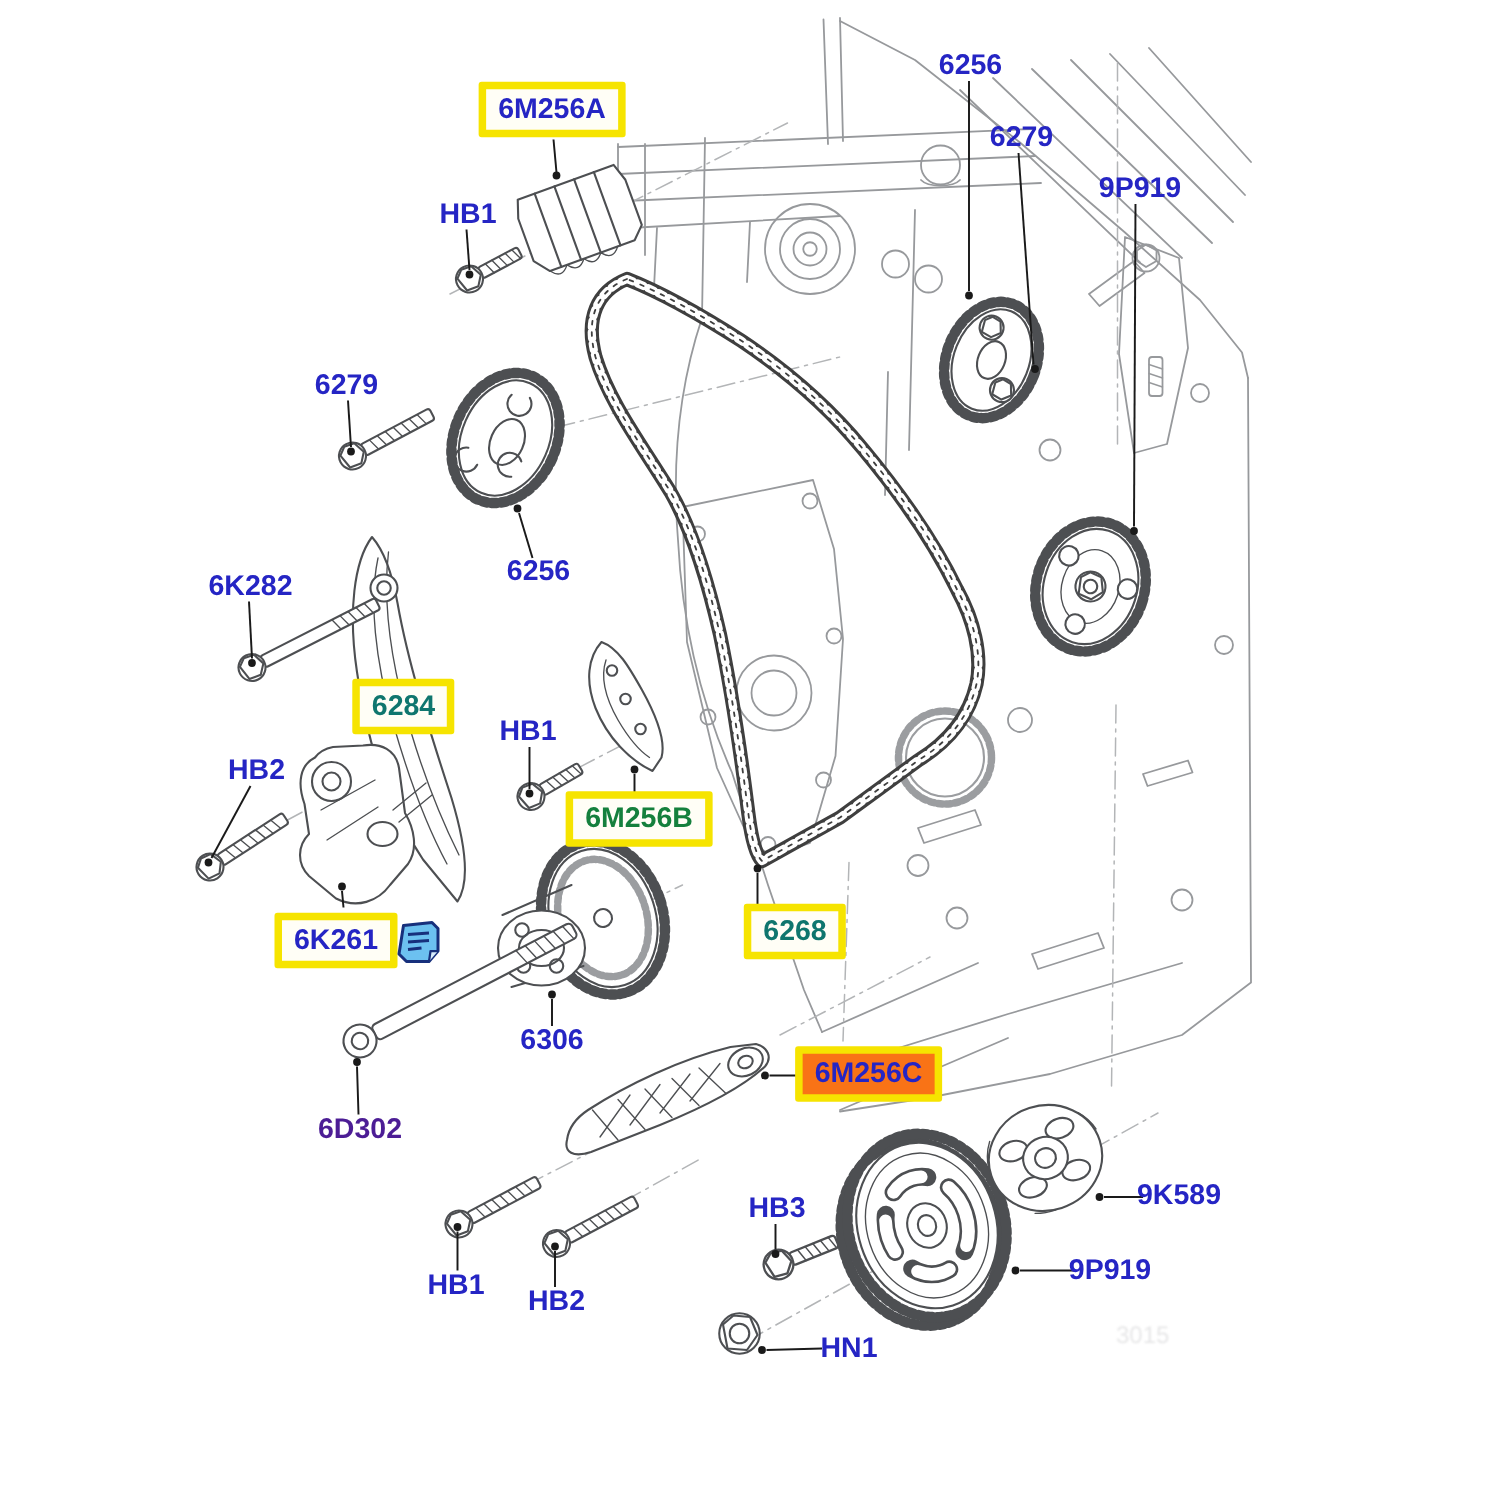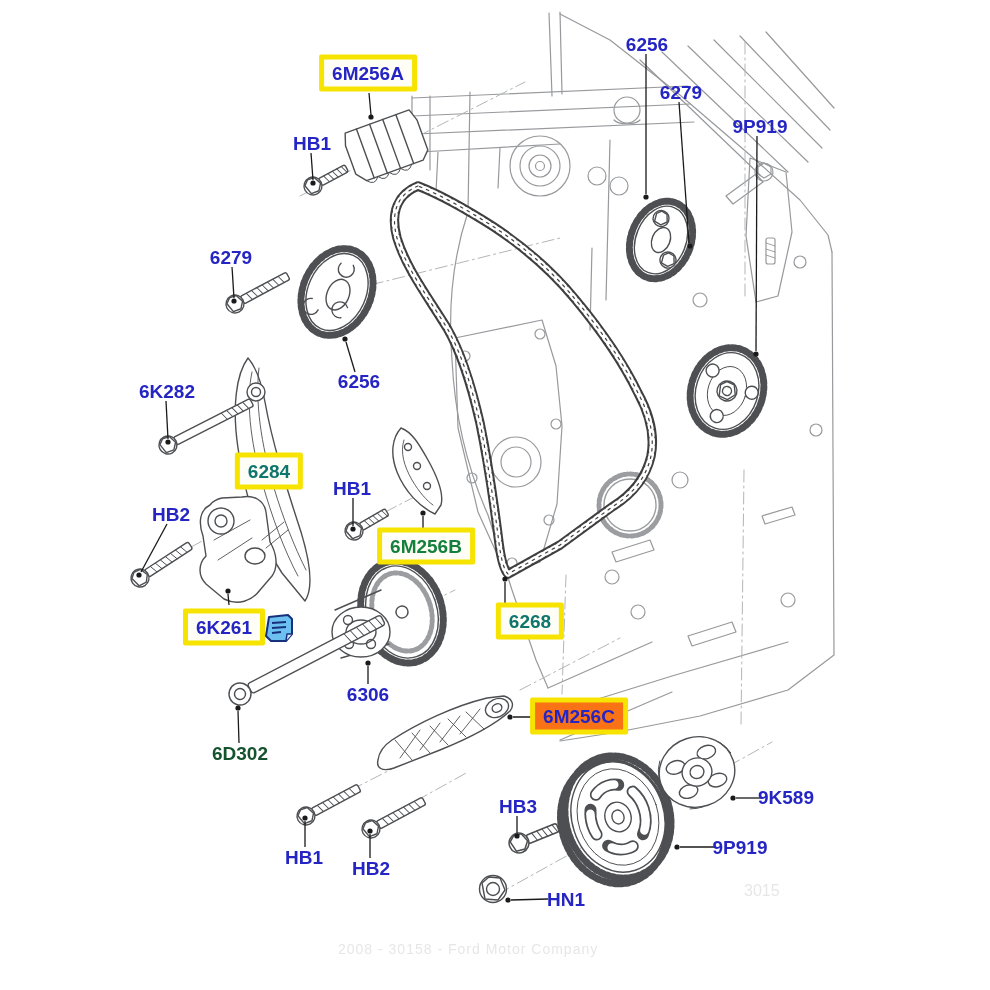--- a/index.html
+++ b/index.html
@@ -352,31 +352,30 @@
       <div class="part-label" style="left: 231px; top: 257px; color: rgb(37, 37, 196);">6279</div>
       <div class="part-label" style="left: 359px; top: 381px; color: rgb(37, 37, 196);">6256</div>
       <div class="part-label" style="left: 167px; top: 391px; color: rgb(37, 37, 196);">6K282</div>
       <div class="part-label boxed" style="left: 225px; top: 471px; color: #0f766e; border: 5px solid rgb(246, 228, 0); background: rgb(255, 254, 246); margin-left: 44px;">6284</div>
       <div class="part-label" style="left: 171px; top: 514px; color: rgb(37, 37, 196);">HB2</div>
       <div class="part-label" style="left: 352px; top: 488px; color: rgb(37, 37, 196);">HB1</div>
       <div class="part-label boxed" style="left: 426px; top: 546px; color: #15803d; border: 5px solid rgb(246, 228, 0); background: rgb(255, 254, 246);">6M256B</div>
       <div class="part-label boxed" style="left: 224px; top: 627px; color: rgb(37, 37, 196); border: 5px solid rgb(246, 228, 0); background: rgb(255, 254, 246);">6K261</div>
       <div class="part-label boxed" style="left: 506px; top: 621px; color: #0f766e; border: 5px solid rgb(246, 228, 0); background: rgb(255, 254, 246); margin-left: 24px;">6268</div>
       <div class="part-label" style="left: 368px; top: 694px; color: rgb(37, 37, 196);">6306</div>
-      <div class="part-label" style="left: 240px; top: 753px; color: #14532d;">6D302</div>
+      <div class="part-label" style="left: 240px; top: 753px; color: #4c1d95;">6D302</div>
       <div class="part-label boxed" style="left: 579px; top: 716px; color: rgb(37, 37, 196); border: 5px solid rgb(246, 228, 0); background: #f97316;">6M256C</div>
       <div class="part-label" style="left: 304px; top: 857px; color: rgb(37, 37, 196);">HB1</div>
       <div class="part-label" style="left: 371px; top: 868px; color: rgb(37, 37, 196);">HB2</div>
       <div class="part-label" style="left: 518px; top: 806px; color: rgb(37, 37, 196);">HB3</div>
       <div class="part-label" style="left: 566px; top: 899px; color: rgb(37, 37, 196);">HN1</div>
       <div class="part-label" style="left: 786px; top: 797px; color: rgb(37, 37, 196);">9K589</div>
       <div class="part-label" style="left: 740px; top: 847px; color: rgb(37, 37, 196);">9P919</div>
     </div>
 
   <svg class="note-icon" width="34" height="34" viewBox="0 0 34 34">
     <path d="M7,6 L26,4 L30,8 L30,23 L24,30 L9,30 L4,25 Z" fill="#6cc1f0" stroke="#17307c" stroke-width="2" stroke-linejoin="round"></path>
     <path d="M10,12 L24,11 M10,17 L24,16 M10,22 L19,21" stroke="#17307c" stroke-width="2" fill="none"></path>
     <path d="M24,30 L25,23 L30,23" fill="#d8edfb" stroke="#17307c" stroke-width="1.5" stroke-linejoin="round"></path>
   </svg>
 
-  <div class="watermark">2008 - 30158 - Ford Motor Company</div>
   <div class="watermark-frag">3015</div>
 </div>
 
 </body></html>

